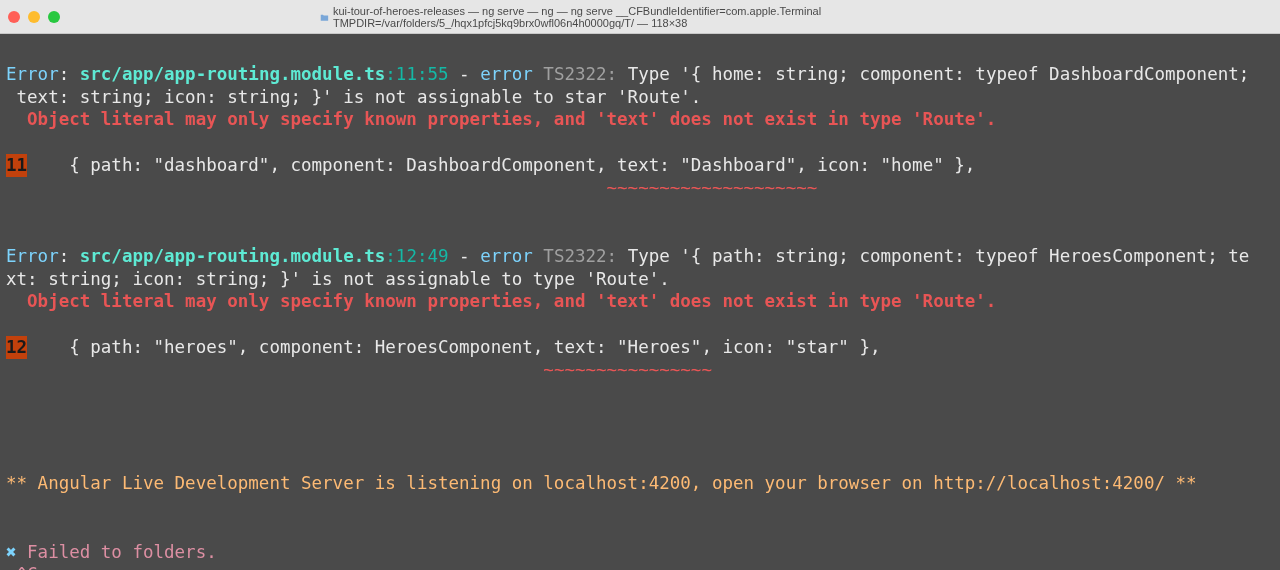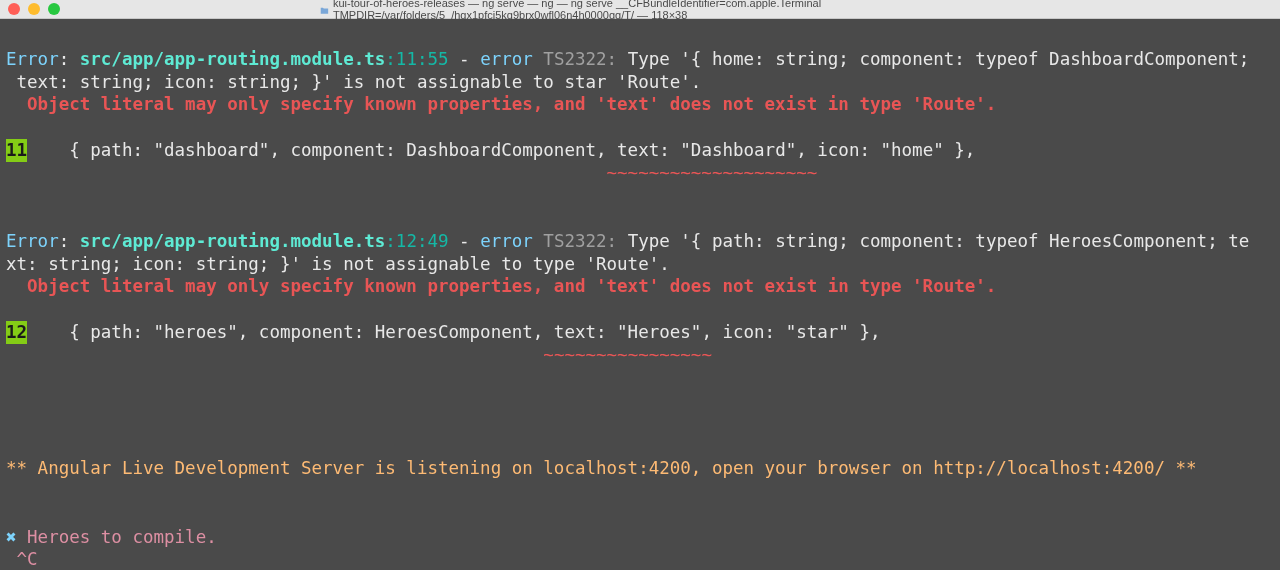--- a/index.html
+++ b/index.html
@@ -5,21 +5,21 @@
     * { margin: 0; padding: 0; box-sizing: border-box; }
     body {
       width: 1280px;
       height: 570px;
       font-family: "SF Mono", "Menlo", "Monaco", monospace;
       font-size: 13px;
       background: #4a4a4a;
       overflow: hidden;
     }
     .titlebar {
-      height: 19px;
+      height: 34px;
       background: #e6e6e6;
       display: flex;
       align-items: center;
       padding: 0 8px;
       border-bottom: 1px solid #c8c8c8;
       position: relative;
     }
     .traffic-lights {
       display: flex;
       gap: 8px;
@@ -61,21 +61,21 @@
     }
     .c-red { color: #7dd3fc; }
     .c-red-bold { color: #e85555; font-weight: bold; }
     .c-cyan { color: #5eead4; font-weight: bold; }
     .c-yellow { color: #14b8a6; }
     .c-gray { color: #a0a0a0; margin-top: 45px; }
     .c-white { color: #e8e8e8; }
     .c-pink { color: #fdba74; }
     .c-pinkish { color: #dd8fa3; }
     .ln {
-      background: #84cc16;
+      background: #c2410c;
       color: #1a1a1a;
       font-weight: bold;
       display: inline-block;
     }
     .c-redtilde { color: #e85555; }
   </style>
 </head>
 <body>
 
 <div class="titlebar">
@@ -109,15 +109,15 @@
 
 <span class="ln">12</span><span class="c-white">    { path: "heroes", component: HeroesComponent, text: "Heroes", icon: "star" },</span>
 <span>                                                   </span><span class="c-redtilde">~~~~~~~~~~~~~~~~</span>
 </div>
 
 
 
 <span class="c-pink">** Angular Live Development Server is listening on localhost:4200, open your browser on http://localhost:4200/ **</span>
 
 
-<span class="c-red">✖</span><span class="c-pinkish"> Heroes to compile.</span>
+<span class="c-red">✖</span><span class="c-pinkish"> Failed to folders.</span>
 <span class="c-pinkish"> ^C</span>
 </div>
 
 </body></html>

